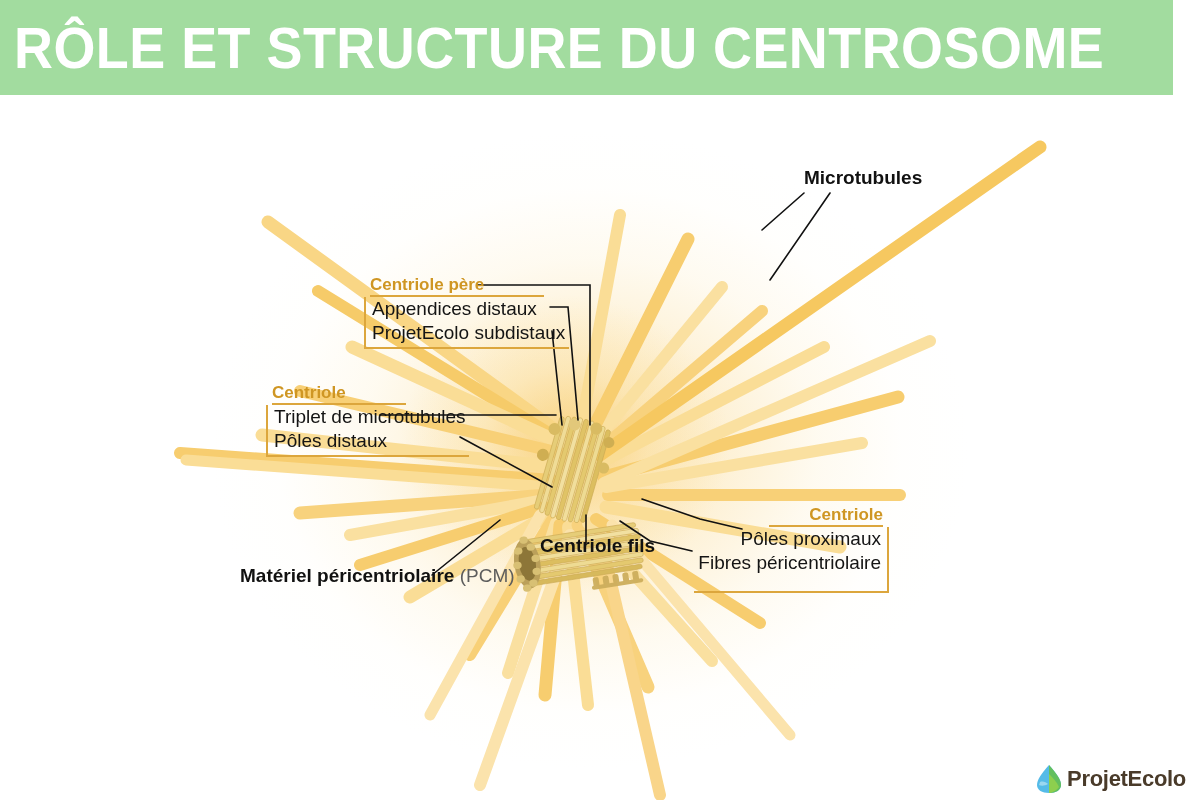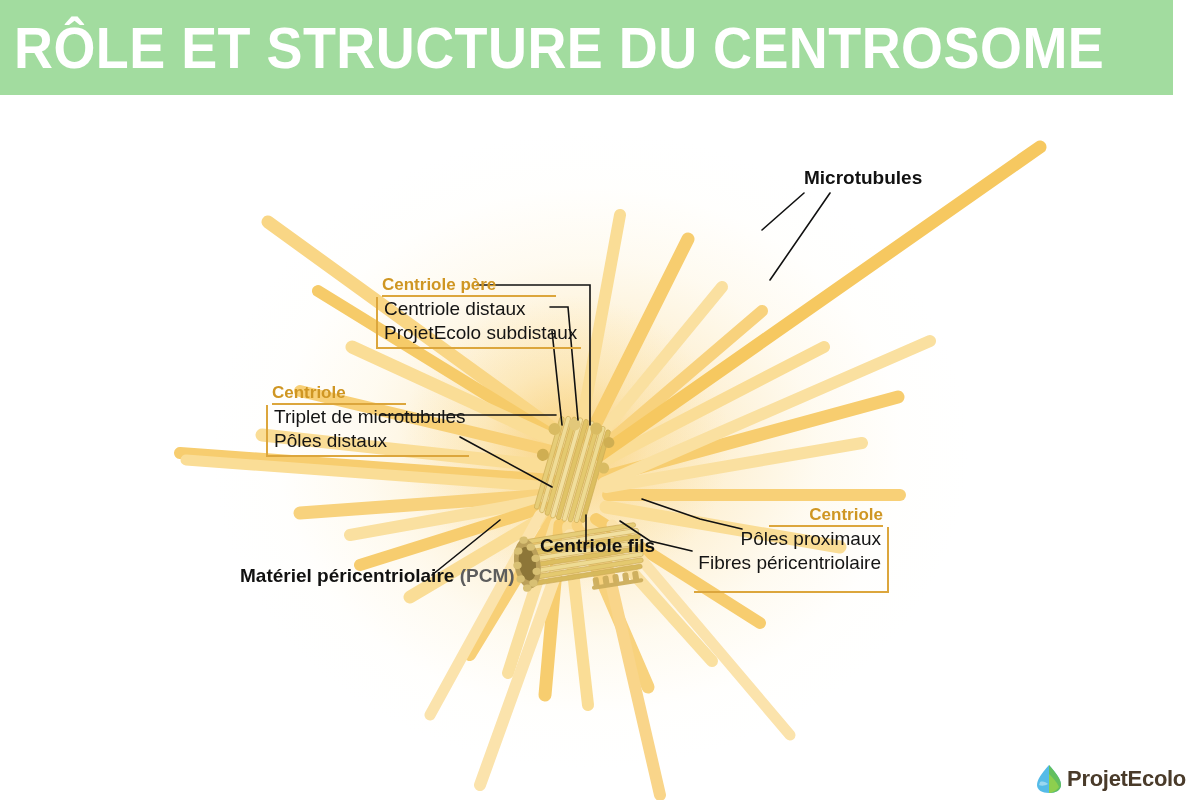--- a/index.html
+++ b/index.html
@@ -79,21 +79,21 @@
   .hdr-underline-r{
     border-bottom:2px solid #dca63c;
     display:inline-block;padding-left:40px;margin-right:6px;
   }
 
   .plain{
     position:absolute;white-space:nowrap;
     font-family:"Liberation Sans", sans-serif;
   }
   .plain b{color:#111111;font-weight:bold;font-size:19px;margin-top:7px;}
-  .plain .dim{color:#5d5d5d;font-weight:bold;font-size:19px;}
+  .plain .dim{color:#5d5d5d;font-weight:normal;font-size:19px;}
   .plain .mt{color:#111111;font-weight:bold;font-size:19px;}
 
   
   #logo{
     position:absolute;right:14px;bottom:6px;
     display:flex;align-items:center;gap:5px;
   }
   #logo-text{
     font-family:"Liberation Sans", sans-serif;
     font-weight:bold;font-size:22px;color:#4a3b2a;letter-spacing:-0.3px;
@@ -260,26 +260,26 @@
       <path d="M 742 434 L 700 424 L 642 404"></path>
 
       <path d="M 692 456 L 650 446 L 620 426"></path>
     </g>
   </svg>
 
   <div class="plain" style="left:804px;top:72px;">
     <span class="mt">Microtubules</span>
   </div>
 
-  <div class="lbl" style="left:376px;top:180px;">
+  <div class="lbl" style="left:364px;top:180px;">
     <div>
       <span class="hdr hdr-underline-l">Centriole père</span>
     </div>
     <div class="box-left">
-      <div class="row">Centriole distaux</div>
+      <div class="row">Appendices distaux</div>
       <div class="row">ProjetEcolo subdistaux</div>
     </div>
   </div>
 
   <div class="lbl" style="left:266px;top:288px;">
     <div>
       <span class="hdr hdr-underline-l">Centriole</span>
     </div>
     <div class="box-left">
       <div class="row">Triplet de microtubules</div>

